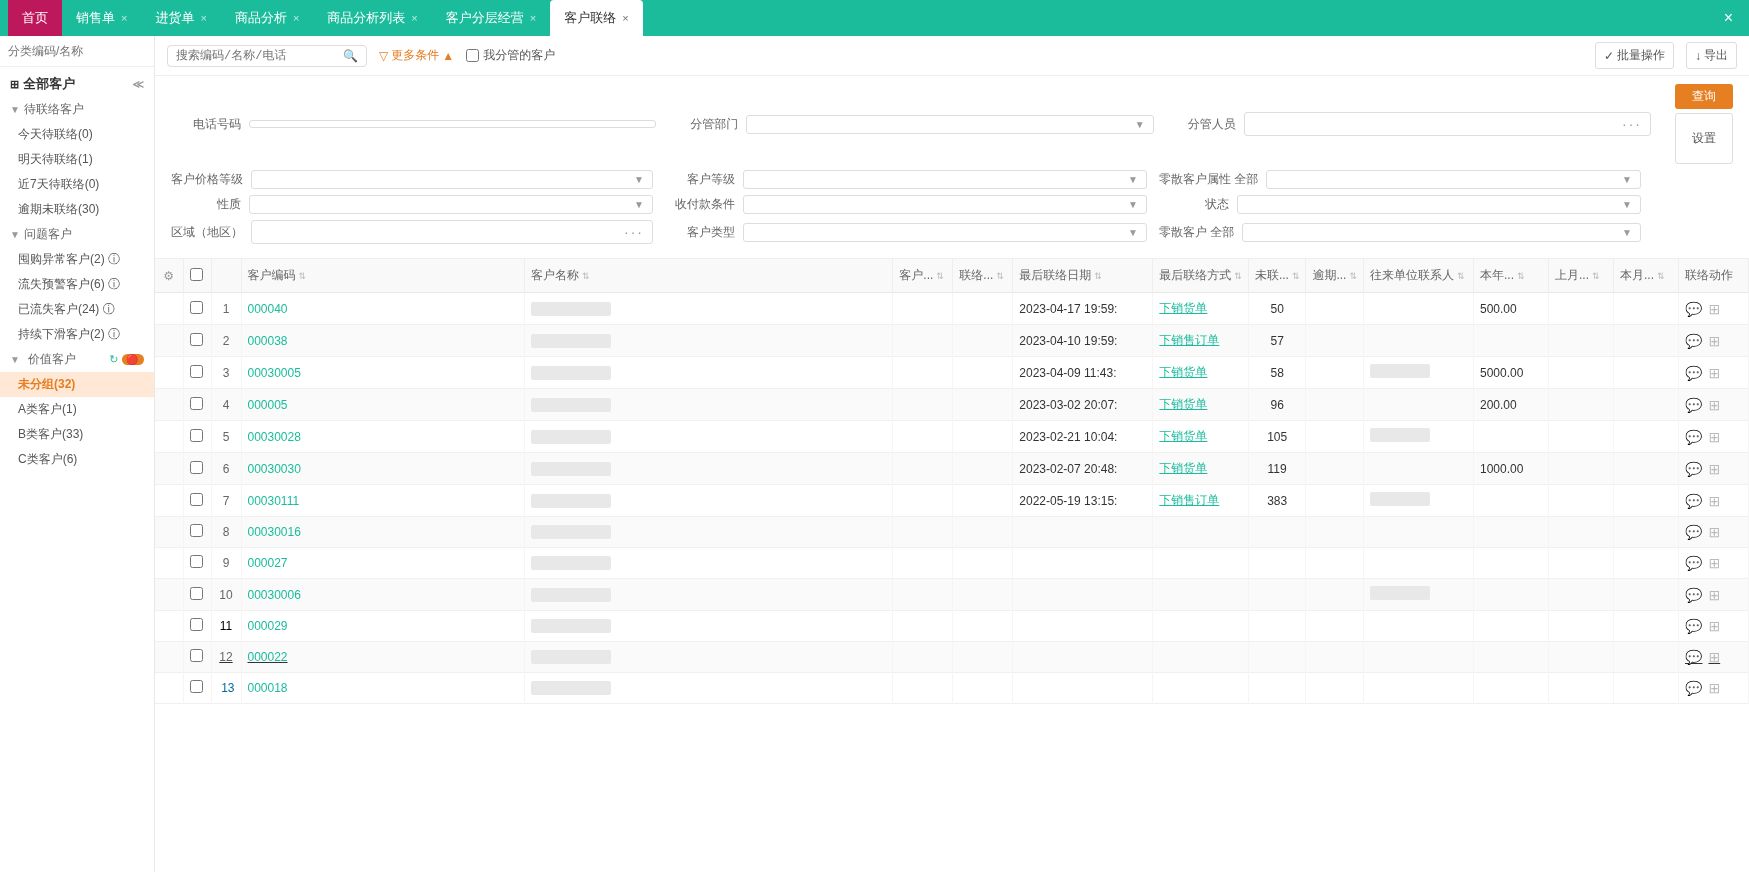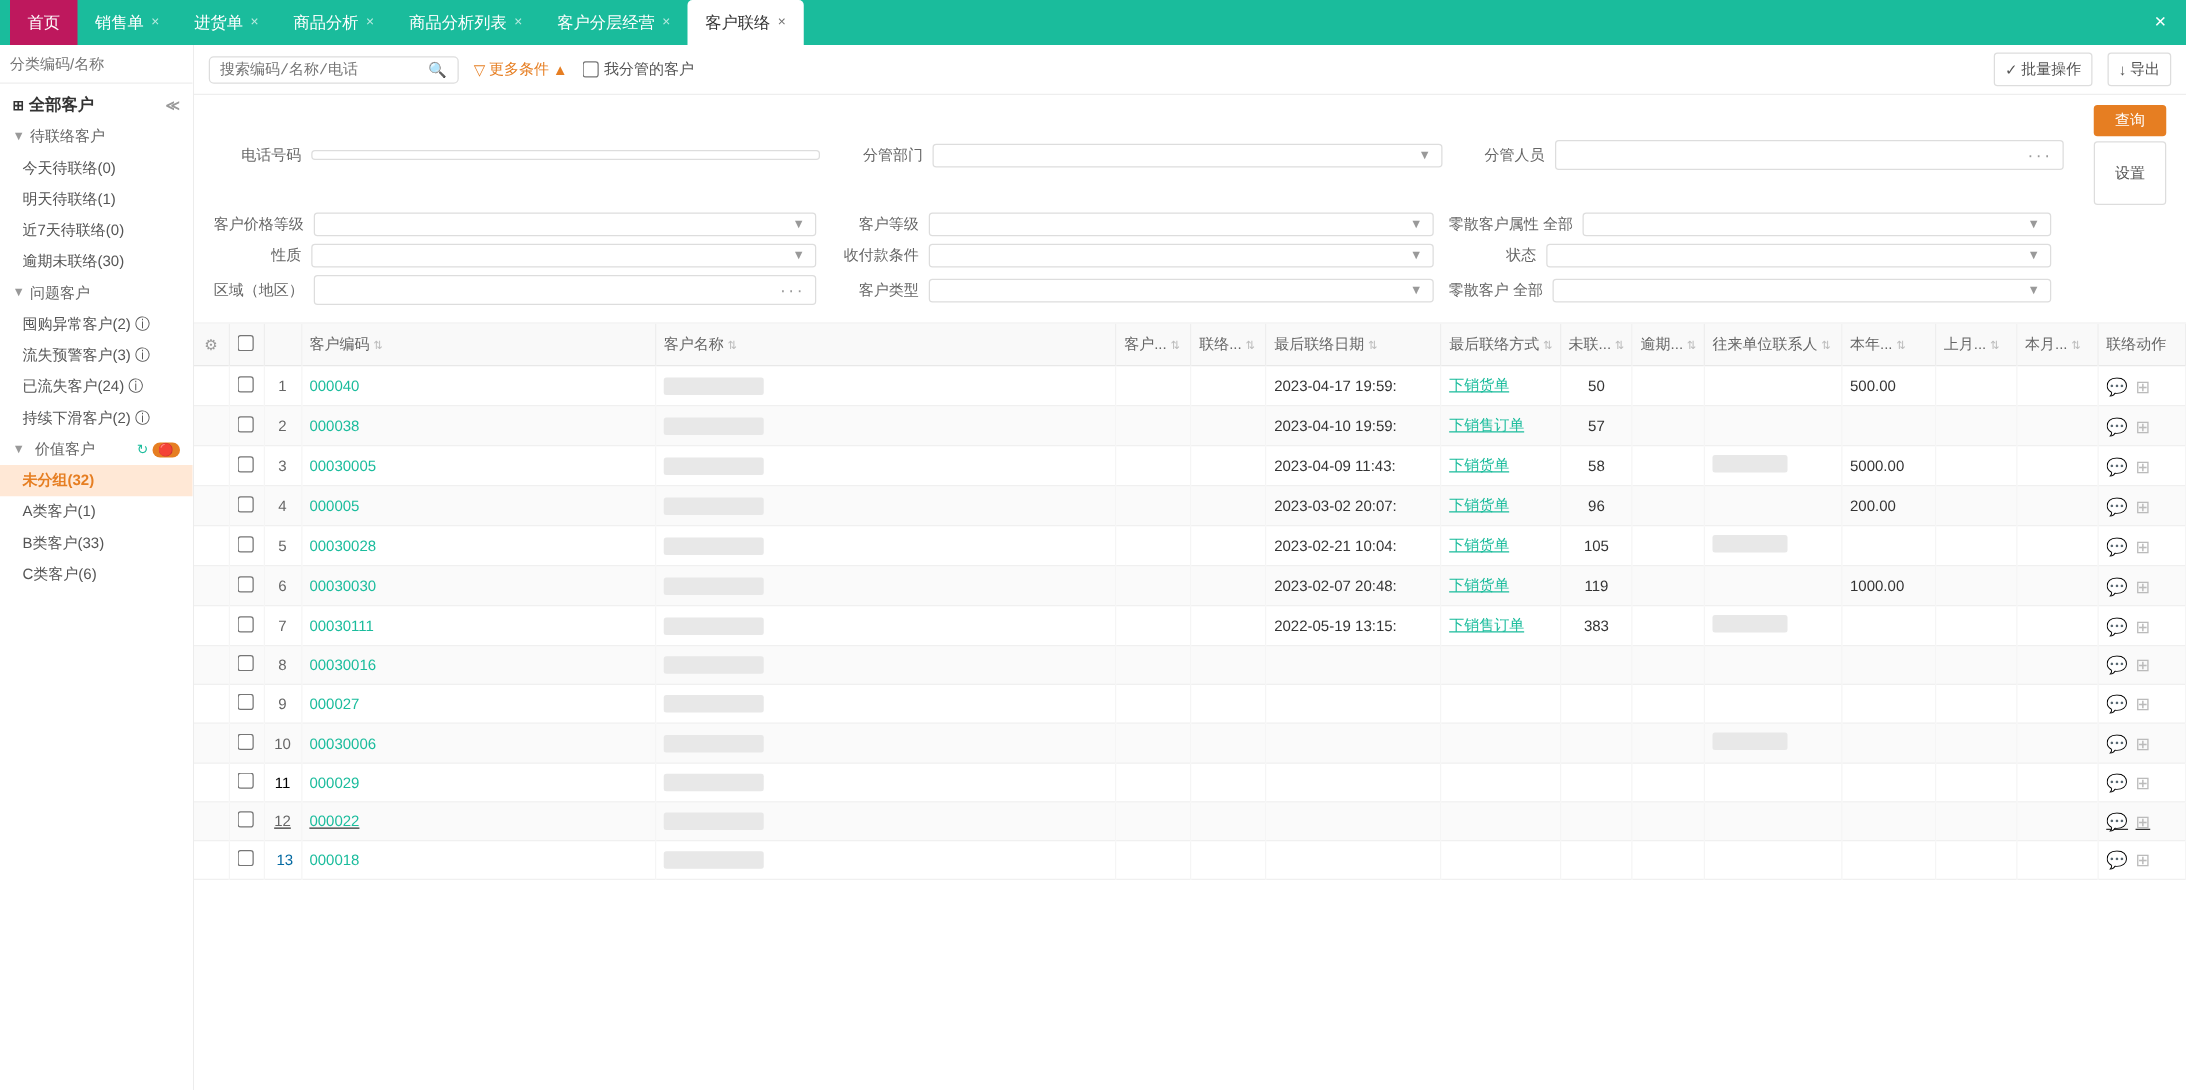--- a/index.html
+++ b/index.html
@@ -400,21 +400,21 @@
     </div>
 
     <div class="sidebar-group-label">
       <span class="triangle">▼</span>
       <span>问题客户</span>
     </div>
     <div class="sidebar-item">
       <span>囤购异常客户(2) ⓘ</span>
     </div>
     <div class="sidebar-item">
-      <span>流失预警客户(3) ⓘ</span>
+      <span>流失预警客户(6) ⓘ</span>
     </div>
     <div class="sidebar-item">
       <span>已流失客户(24) ⓘ</span>
     </div>
     <div class="sidebar-item">
       <span>持续下滑客户(2) ⓘ</span>
     </div>
 
     <div class="sidebar-group-label" style="display:flex;justify-content:space-between;">
       <span style="display:flex;align-items:center;gap:4px;">

